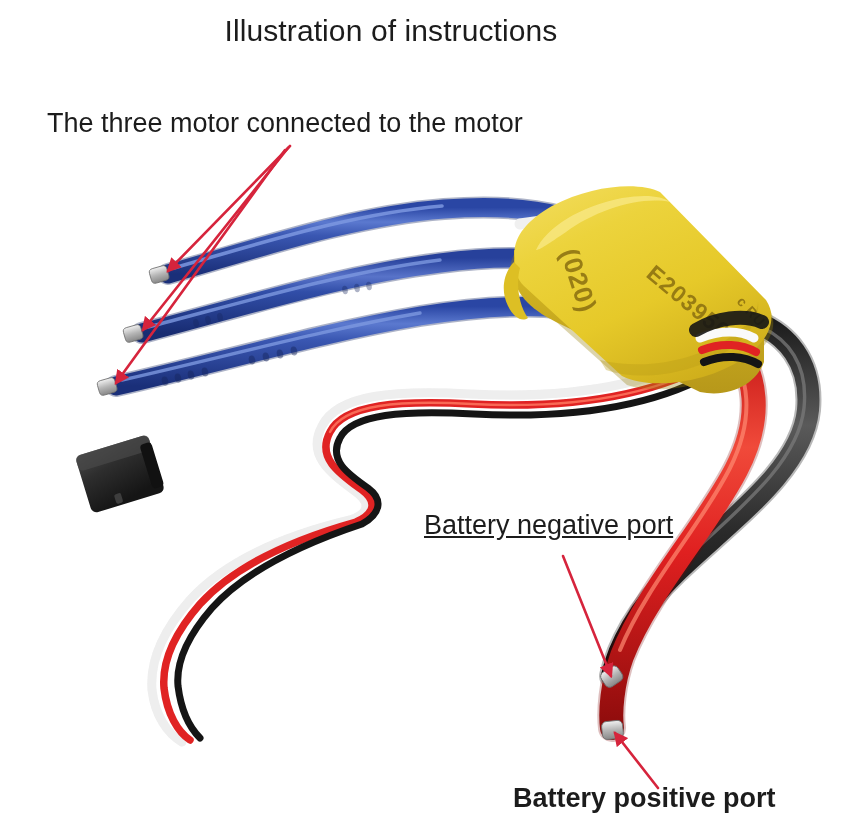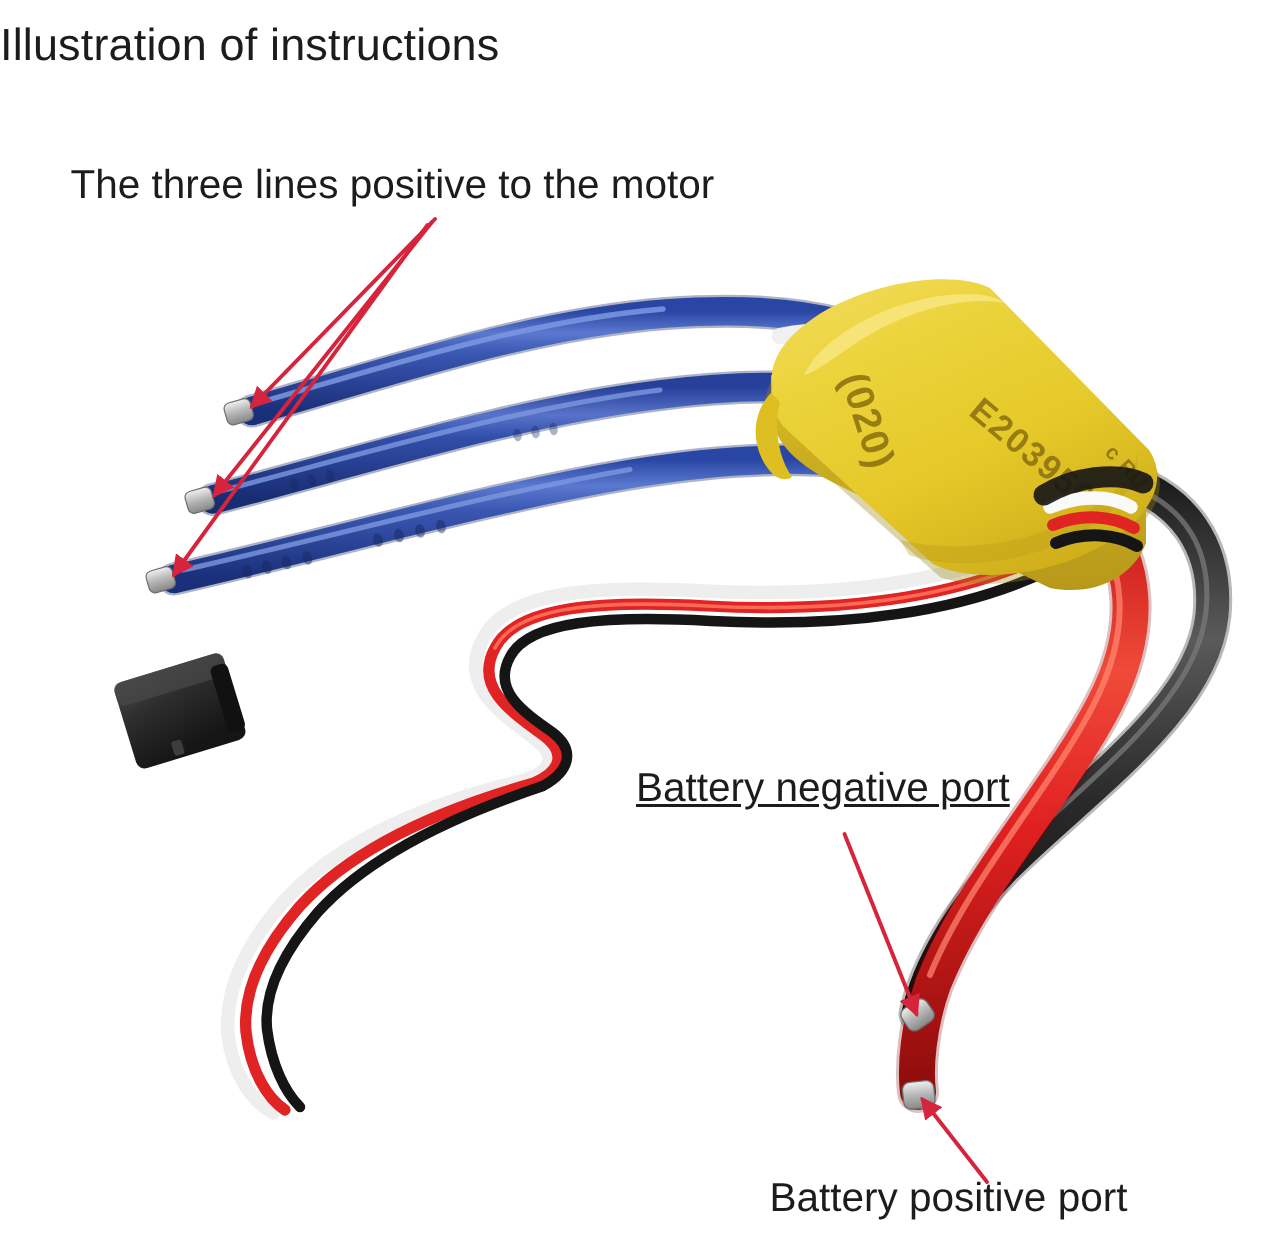--- a/index.html
+++ b/index.html
@@ -29,38 +29,40 @@
   .label {
     position: absolute;
     color: #1c1c1c;
     white-space: nowrap;
     line-height: 1;
   }
   #title-text {
     left: 0;
     top: 16px;
     width: 782px;
+    text-align: center;
     font-size: 30px;
     letter-spacing: 0.1px;
   }
   #label-motor-lines {
     left: 47px;
     top: 110px;
     font-size: 27px;
   }
   #label-battery-negative {
     left: 424px;
     top: 512px;
     font-size: 27px;
     text-decoration: underline;
   }
   #label-battery-positive {
     left: 513px;
     top: 785px;
     font-size: 27px;
+    font-weight: bold;
   }
 </style>
 </head>
 <body>
 
 <div id="page">
 
   <svg id="diagram-svg" viewBox="0 0 843 831">
     <defs>
 
@@ -255,19 +257,19 @@
       </g>
 
       <line x1="563" y1="556" x2="611" y2="676" marker-end="url(#arrowHeadRed)"></line>
 
       <line x1="658" y1="788" x2="615" y2="733" marker-end="url(#arrowHeadRed)"></line>
     </g>
   </svg>
 
   <div class="label" id="title-text">Illustration of instructions</div>
 
-  <div class="label" id="label-motor-lines">The three lines positive to the motor</div>
+  <div class="label" id="label-motor-lines">The three motor connected to the motor</div>
 
   <div class="label" id="label-battery-negative">Battery negative port</div>
 
   <div class="label" id="label-battery-positive">Battery positive port</div>
 
 </div>
 
 </body></html>

